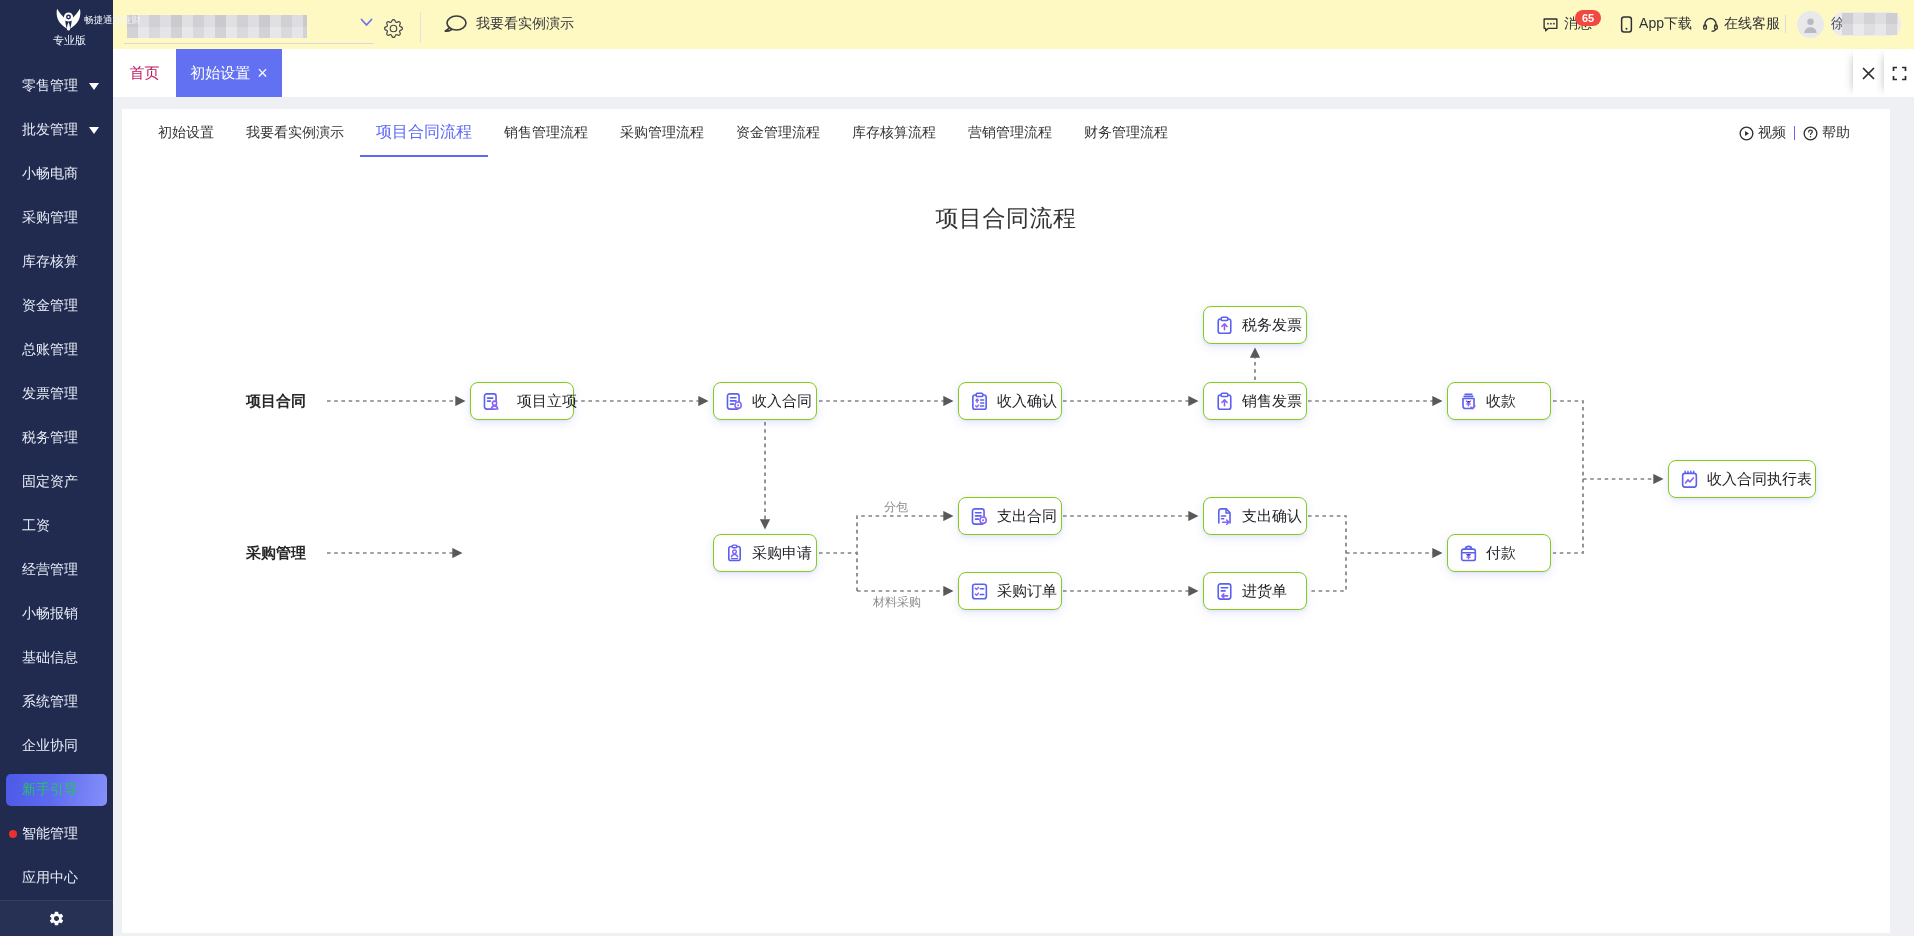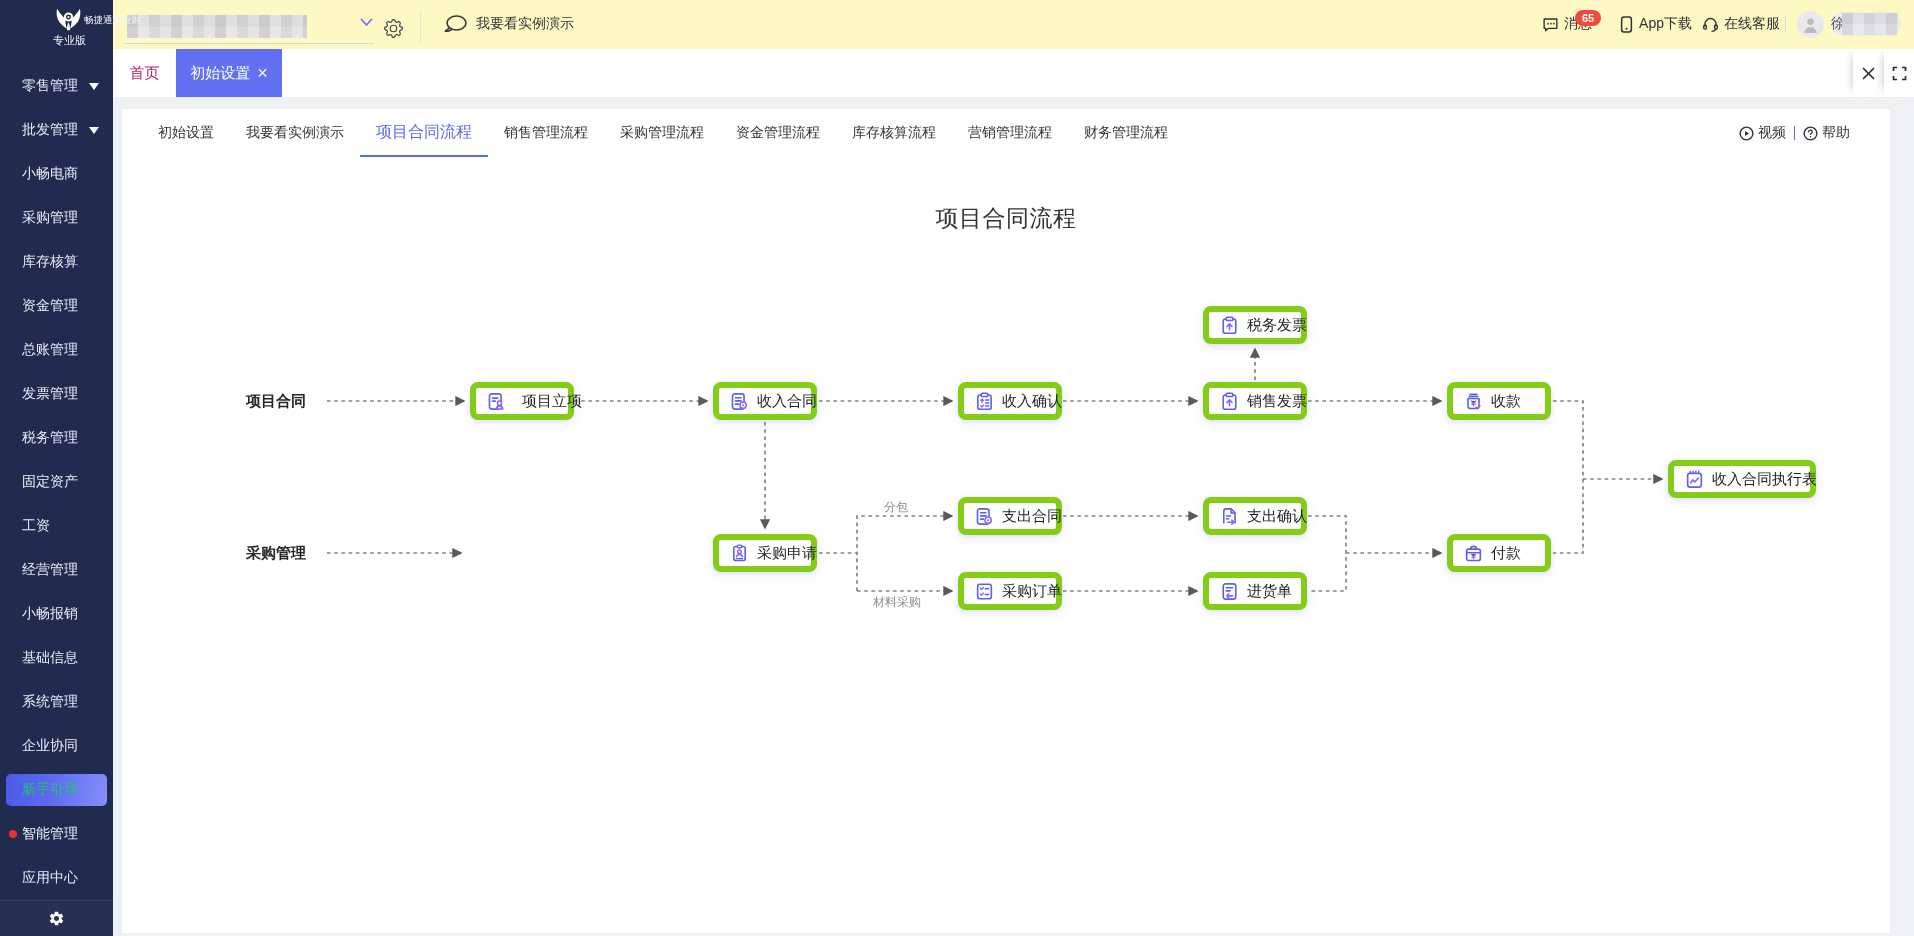--- a/index.html
+++ b/index.html
@@ -69,21 +69,21 @@
   .fn-items { position:absolute; left:36px; top:0; height:48px; display:flex; align-items:center; }
   .fn-item { font-size:14px; color:#333; margin-right:32px; height:48px; display:flex; align-items:center; cursor:pointer; }
   .fn-item.active { color:#5b6af5; font-size:16px; padding:0 16px; margin-left:-16px; margin-right:16px; border-bottom:2px solid #5b6af5; }
   .fn-right { position:absolute; right:40px; top:0; height:48px; display:flex; align-items:center; font-size:14px; color:#333; }
   .fn-right .seg { display:flex; align-items:center; gap:4px; cursor:pointer; }
   .fn-right .vdiv { width:1px; height:14px; background:#7a5cf0; margin:0 8px; }
 
   .flow-title { position:absolute; left:0; top:94px; width:100%; text-align:center; font-size:23px; font-weight:500; color:#333; letter-spacing:0.5px; }
 
   
-  .flow-node { position:absolute; width:104px; height:38px; background:#fff; border:6px solid #84cc16; border-radius:8px; box-shadow:0 3px 10px rgba(104,110,245,0.16), 0 1px 3px rgba(104,110,245,0.10); display:flex; align-items:center; padding-left:11px; gap:8px; cursor:pointer; }
+  .flow-node { position:absolute; width:104px; height:38px; background:#fff; border:1px solid #84cc16; border-radius:8px; box-shadow:0 3px 10px rgba(104,110,245,0.16), 0 1px 3px rgba(104,110,245,0.10); display:flex; align-items:center; padding-left:11px; gap:8px; cursor:pointer; }
   .flow-node .nlabel { font-size:15px; color:#1f2026; white-space:nowrap; }
   .flow-node svg { flex:none; }
   .row-label { position:absolute; font-size:15px; font-weight:600; color:#262626; transform:translateY(-50%); white-space:nowrap; }
   .edge-label { position:absolute; font-size:12px; color:#8c8c8c; transform:translate(-50%,-50%); white-space:nowrap; }
   #edge-svg { position:absolute; left:0; top:0; pointer-events:none; }
 </style>
 </head>
 <body>
 
 <aside class="sidebar">

